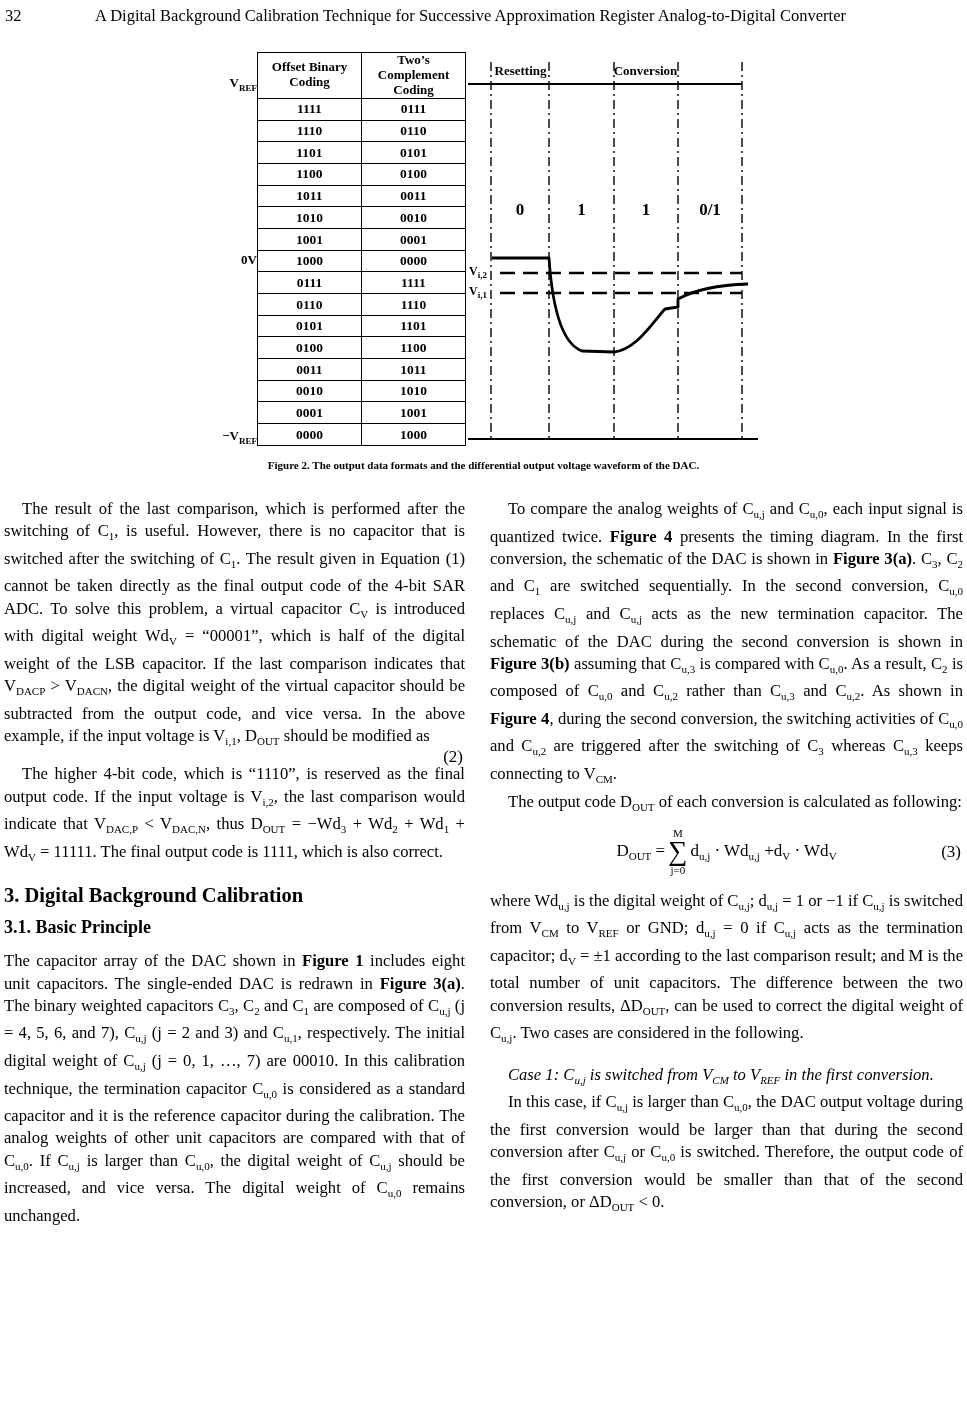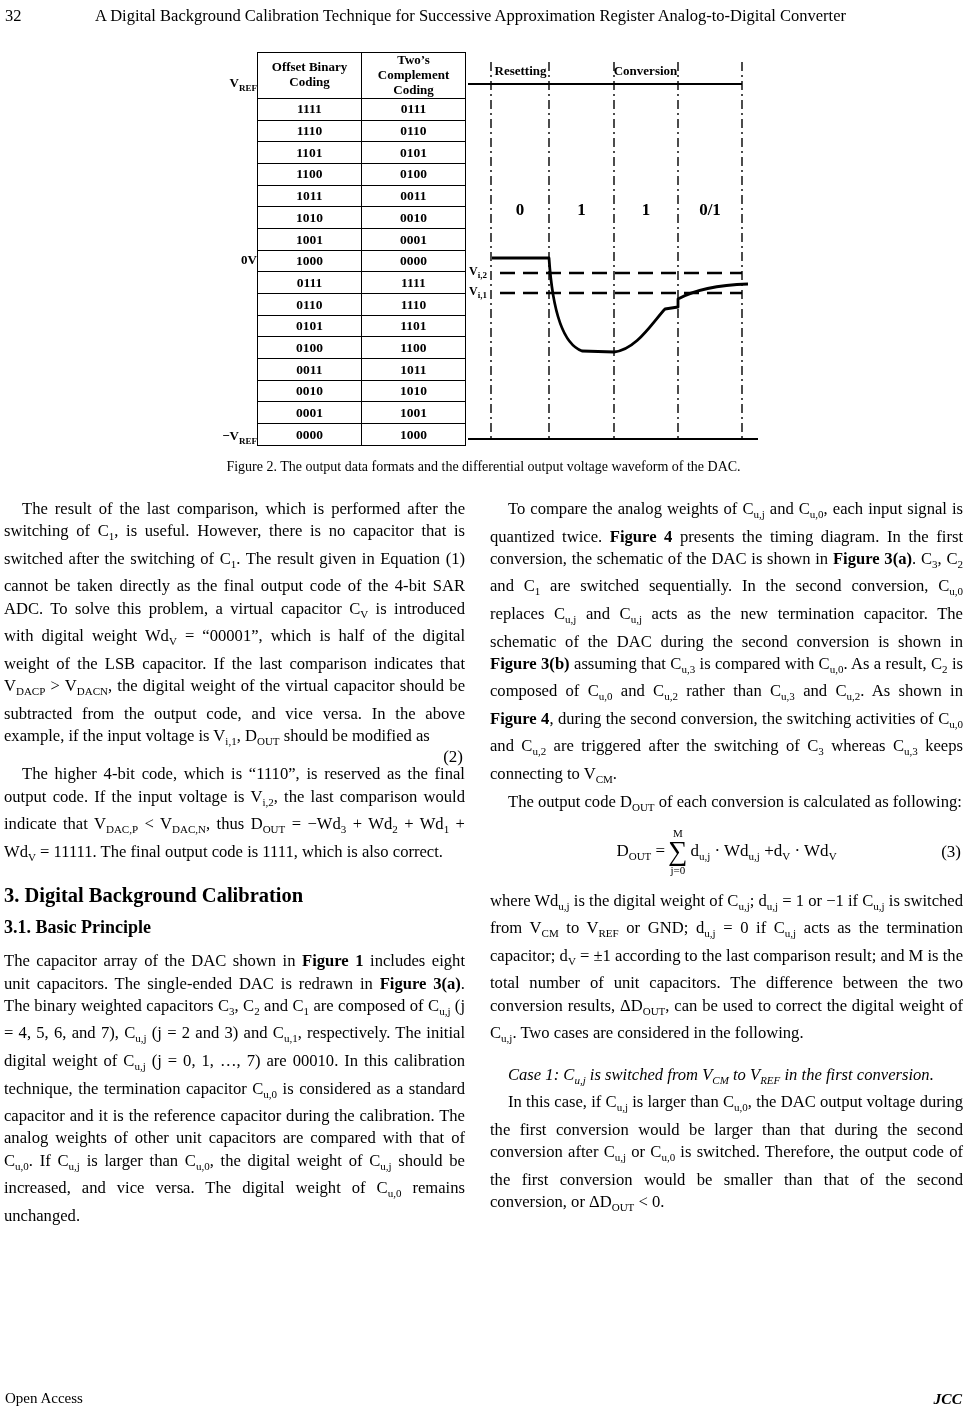--- a/index.html
+++ b/index.html
@@ -31,21 +31,21 @@
   .ph-conv  { top:18px; left:549px; width:193px; }
   .bit { position:absolute; top:155px; font-weight:bold; font-size:17px; text-align:center; }
   .bit-0 { left:491px; width:58px; }
   .bit-1 { left:549px; width:65px; }
   .bit-2 { left:614px; width:64px; }
   .bit-3 { left:678px; width:64px; }
   .lv-lbl { position:absolute; font-weight:bold; font-size:12px; background:#fff; padding-right:2px; }
   .lv-2 { top:219px; left:469px;text-align:center; }
   .lv-1 { top:239px; left:469px; }
 
-  .fig-caption { position:absolute; top:459px; left:0; width:967px; text-align:center; font-weight:normal; font-size:14px; }
+  .fig-caption { position:absolute; top:459px; left:0; width:967px; text-align:center; font-weight:bold; font-size:11px; }
 
   
   .columns { position:absolute; top:498px; left:4px; width:959px; display:flex; gap:25px; }
   .col-left  { width:461px; }
   .col-right { width:473px; }
   .col p { margin:0; text-align:justify; text-indent:18px; font-size:16.6px; line-height:22.25px; }
   .col p.noindent { text-indent:0; }
   .col p.case-line { font-style:italic;margin-top:14px; }
   .eq { position:relative; display:flex; justify-content:center; align-items:center; margin:5px 0 6px 0; font-size:17px; }
   .eq .eqnum { position:absolute; right:2px; }
@@ -212,18 +212,14 @@
         <span>d<sub>u,j</sub> · Wd<sub>u,j</sub> +d<sub>V</sub> · Wd<sub>V</sub></span>
         <span class="eqnum">(3)</span>
       </div>
       <p class="noindent">where Wd<sub>u,j</sub> is the digital weight of C<sub>u,j</sub>; d<sub>u,j</sub> = 1 or −1 if C<sub>u,j</sub> is switched from V<sub>CM</sub> to V<sub>REF</sub> or GND; d<sub>u,j</sub> = 0 if C<sub>u,j</sub> acts as the termination capacitor; d<sub>V</sub> = ±1 according to the last comparison result; and M is the total number of unit capacitors. The difference between the two conversion results, ΔD<sub>OUT</sub>, can be used to correct the digital weight of C<sub>u,j</sub>. Two cases are considered in the following.</p>
       <p class="case-line">Case 1: C<sub>u,j</sub> is switched from V<sub>CM</sub> to V<sub>REF</sub> in the first conversion.</p>
       <p>In this case, if C<sub>u,j</sub> is larger than C<sub>u,0</sub>, the DAC output voltage during the first conversion would be larger than that during the second conversion after C<sub>u,j</sub> or C<sub>u,0</sub> is switched. Therefore, the output code of the first conversion would be smaller than that of the second conversion, or ΔD<sub>OUT</sub> &lt; 0.</p>
     </div>
 
   </div>
 
-  <div class="footer">
-    <span class="oa">Open Access</span>
-    <span class="jcc">JCC</span>
-  </div>
 
 </div>
 
 </body></html>

